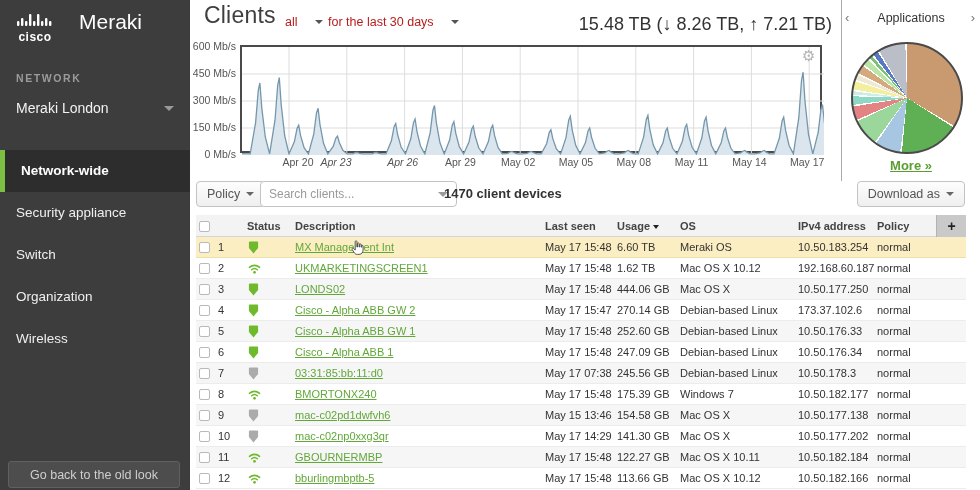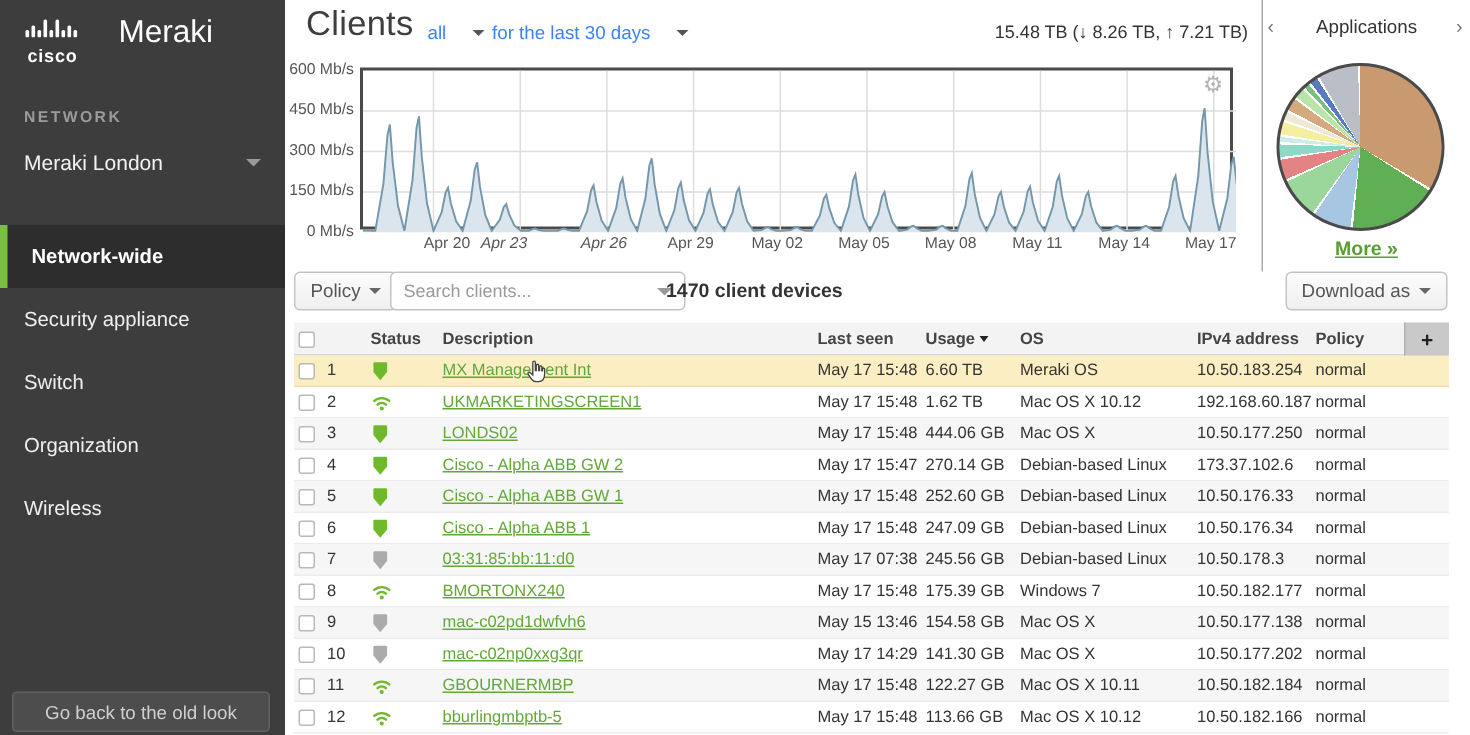--- a/index.html
+++ b/index.html
@@ -18,25 +18,25 @@
   .caret{width:0;height:0;border-left:5px solid transparent;border-right:5px solid transparent;border-top:5px solid #9a9a9a;display:inline-block}
   .nav{position:absolute;left:0;top:150px;width:190px}
   .nav-item{padding:13px 16px;font-size:13.5px;color:#efefef;cursor:pointer;line-height:16px}
   .nav-item.active{background:#2d2d2d;border-left:5px solid #7cc043;font-weight:bold;color:#fff}
   .back-btn{position:absolute;left:8px;bottom:2px;width:172px;height:27px;background:#4d4d4d;border:1px solid #606060;
     border-radius:3px;color:#cfcfcf;font-size:12.5px;display:flex;align-items:center;justify-content:center;cursor:pointer}
 
   
   .main{position:absolute;left:190px;top:0;width:790px;height:490px;background:#fff}
   .page-title{position:absolute;left:14px;top:2px;font-size:23px;color:#3e3e3e;letter-spacing:.2px}
-  .inline-dd{position:absolute;top:15px;font-size:12.5px;color:#3b82f6;display:flex;align-items:center;gap:17px;cursor:pointer;white-space:nowrap}
+  .inline-dd{position:absolute;top:15px;font-size:12.5px;color:#b91c1c;display:flex;align-items:center;gap:17px;cursor:pointer;white-space:nowrap}
   .inline-dd .caret{border-top-color:#555;border-left-width:4px;border-right-width:4px;border-top-width:4px}
   .dd-scope{left:95px}
   .dd-range{left:138px}
-  .usage-summary{position:absolute;top:14px;right:148px;font-size:12px;color:#333;white-space:nowrap}
+  .usage-summary{position:absolute;top:14px;right:148px;font-size:18px;color:#333;white-space:nowrap}
 
   
   .ytick{position:absolute;left:0;width:46px;text-align:right;font-size:10.5px;color:#555}
   .chart-frame{position:absolute;left:50px;top:45px;width:582px;height:108px;border:2px solid #4a4a4a;background:#fff}
   .chart-frame svg{display:block}
   .gear-icon{position:absolute;left:612px;top:47px;font-size:15px;color:#b3b3b3;cursor:pointer;z-index:3}
   .xtick{position:absolute;top:156px;width:44px;text-align:center;font-size:10.5px;color:#555}
 
   
   .apps{position:absolute;left:651px;top:0;width:139px;height:181px;border-left:1px solid #ababab}

